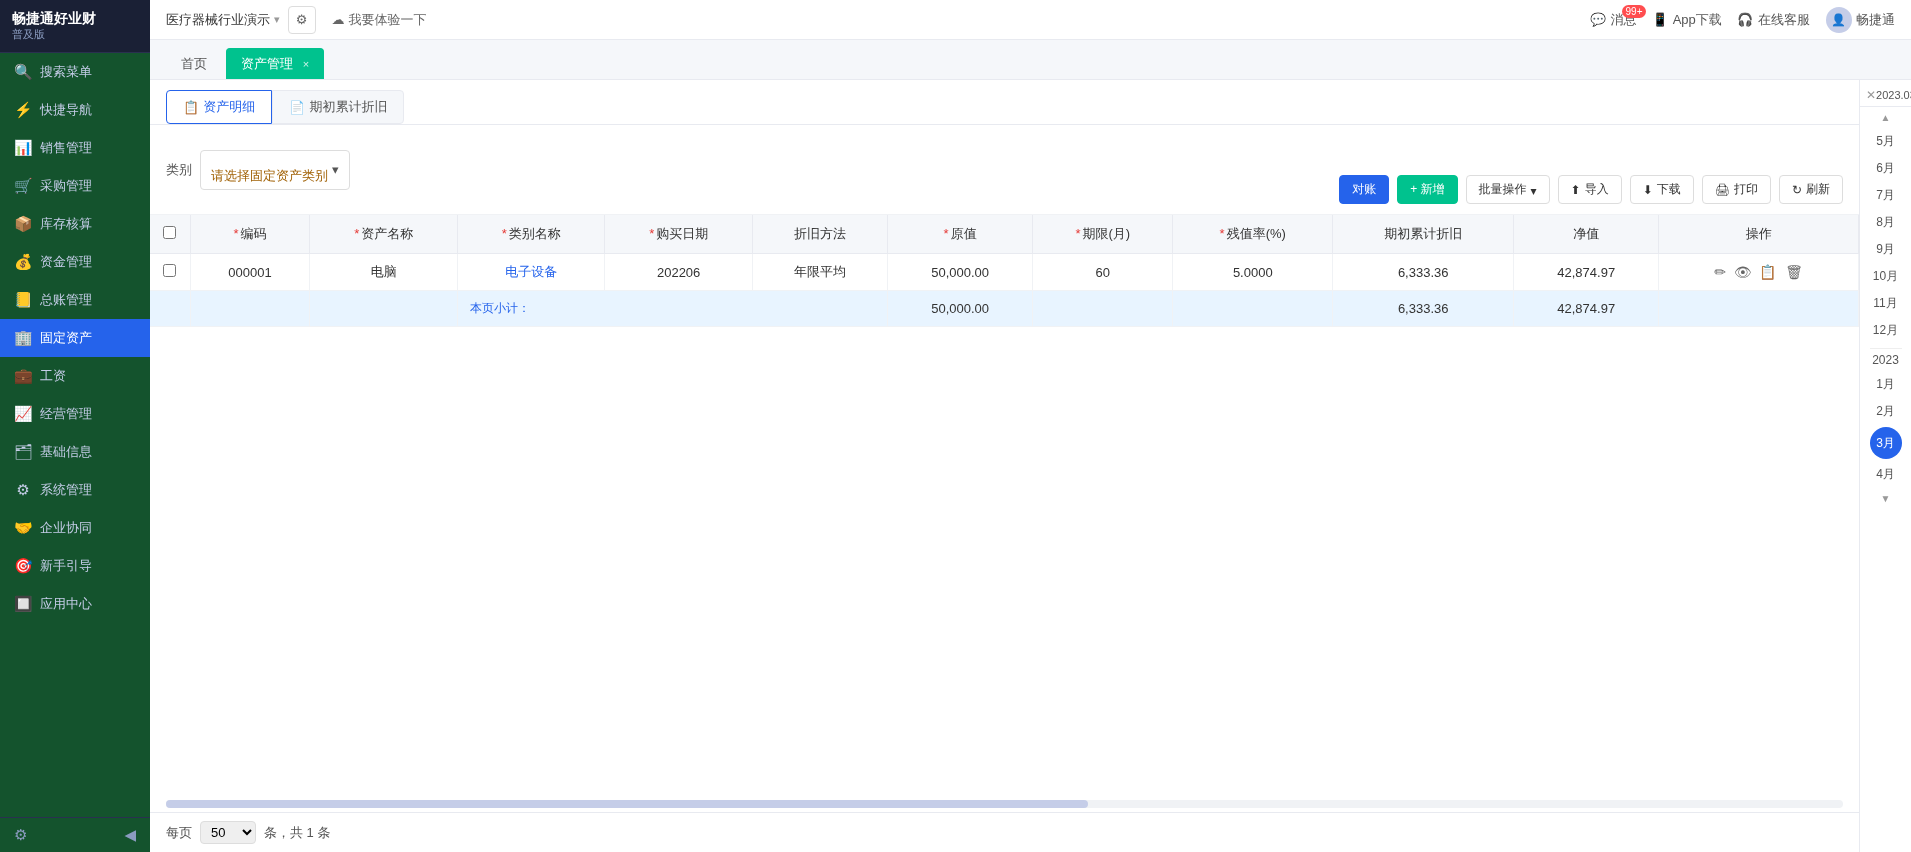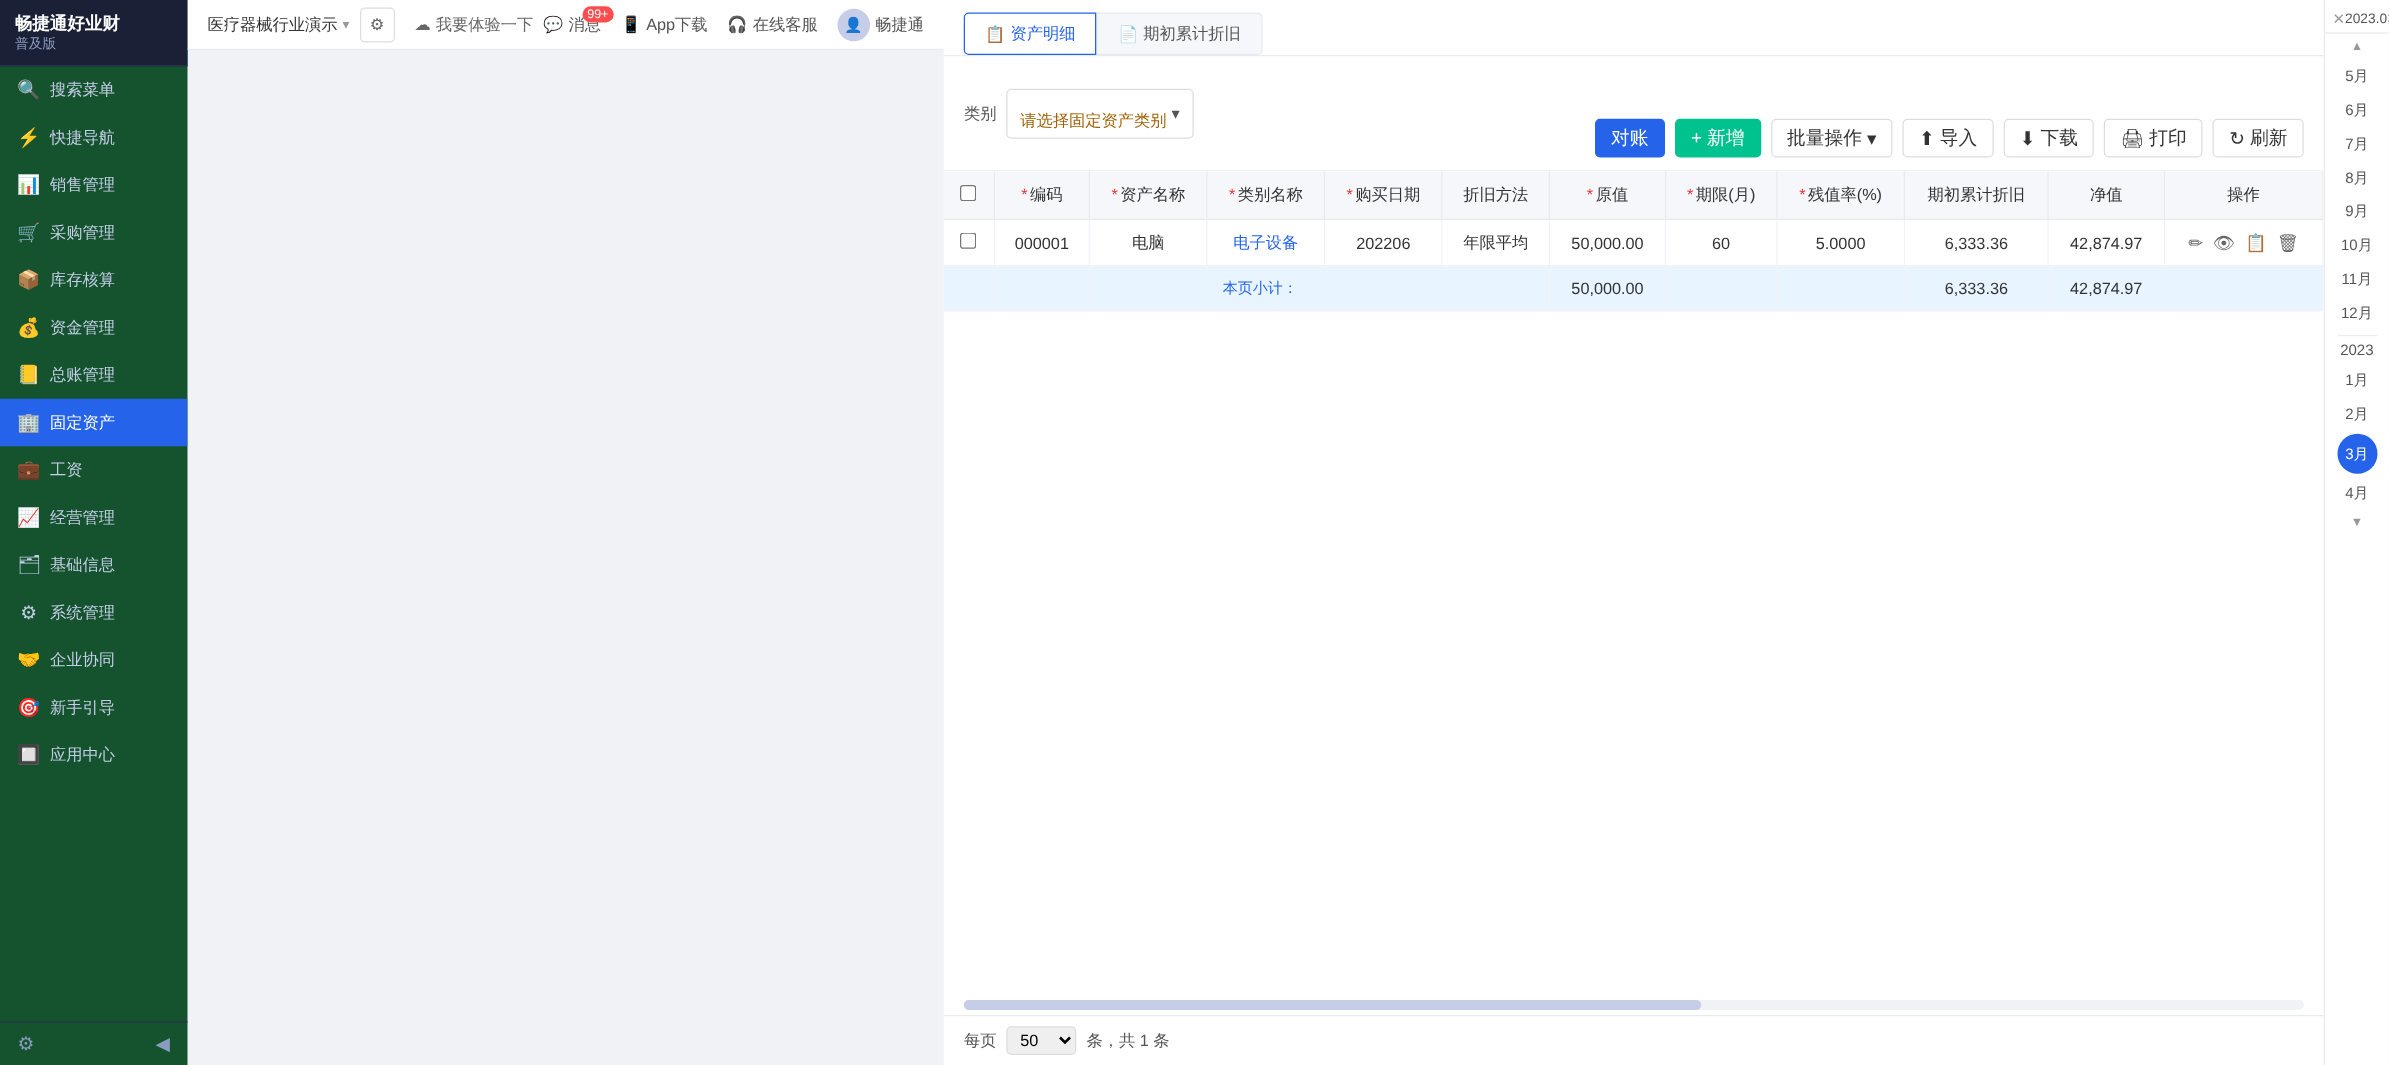--- a/index.html
+++ b/index.html
@@ -55,21 +55,21 @@
       align-items: center;
       gap: 12px;
     }
     .sidebar-bottom .s-icon { color: #8a9bbf; cursor: pointer; font-size: 15px; }
     .sidebar-arrow { margin-left: auto; }
 
     
     .main-area {
       flex: 1;
       display: flex;
-      flex-direction: row;
+      flex-direction: column;
       overflow: hidden;
     }
 
     
     .topbar {
       height: 40px;
       background: #fff;
       border-bottom: 1px solid #e8eaf0;
       display: flex;
       align-items: center;
@@ -206,21 +206,21 @@
       border-bottom: 1px solid #f0f2f5;
       flex-wrap: wrap;
     }
     .toolbar-right {
       margin-left: auto;
       display: flex; align-items: center; gap: 8px;
     }
     .btn {
       padding: 5px 12px;
       border-radius: 4px;
-      font-size: 15px;
+      font-size: 12px;
       cursor: pointer;
       border: 1px solid #ddd;
       background: #fff;
       color: #333;
       display: flex; align-items: center; gap: 4px; margin-top: 40px;
     }
     .btn-primary { background: #2563eb; color: #fff; border-color: #2563eb; }
     .btn-green { background: #00c28e; color: #fff; border-color: #00c28e; }
     .btn-batch {
       background: #fff; color: #333; border: 1px solid #ddd;
@@ -468,20 +468,29 @@
         <span>🎧</span>
         <span>在线客服</span>
       </div>
       <div class="topbar-right-item">
         <div class="topbar-avatar">👤</div>
         <span>畅捷通</span>
       </div>
     </div>
   </div>
 
+  <div class="tab-bar">
+    <div class="tab-item">
+      <span>首页</span>
+    </div>
+    <div class="tab-item active">
+      <span>资产管理</span>
+      <span class="close-x">×</span>
+    </div>
+  </div>
 
   <div class="content-area">
     <div class="content-main">
 
       <div class="sub-tabs">
         <div class="sub-tab active">
           <span>📋</span>
           <span>资产明细</span>
         </div>
         <div class="sub-tab">

